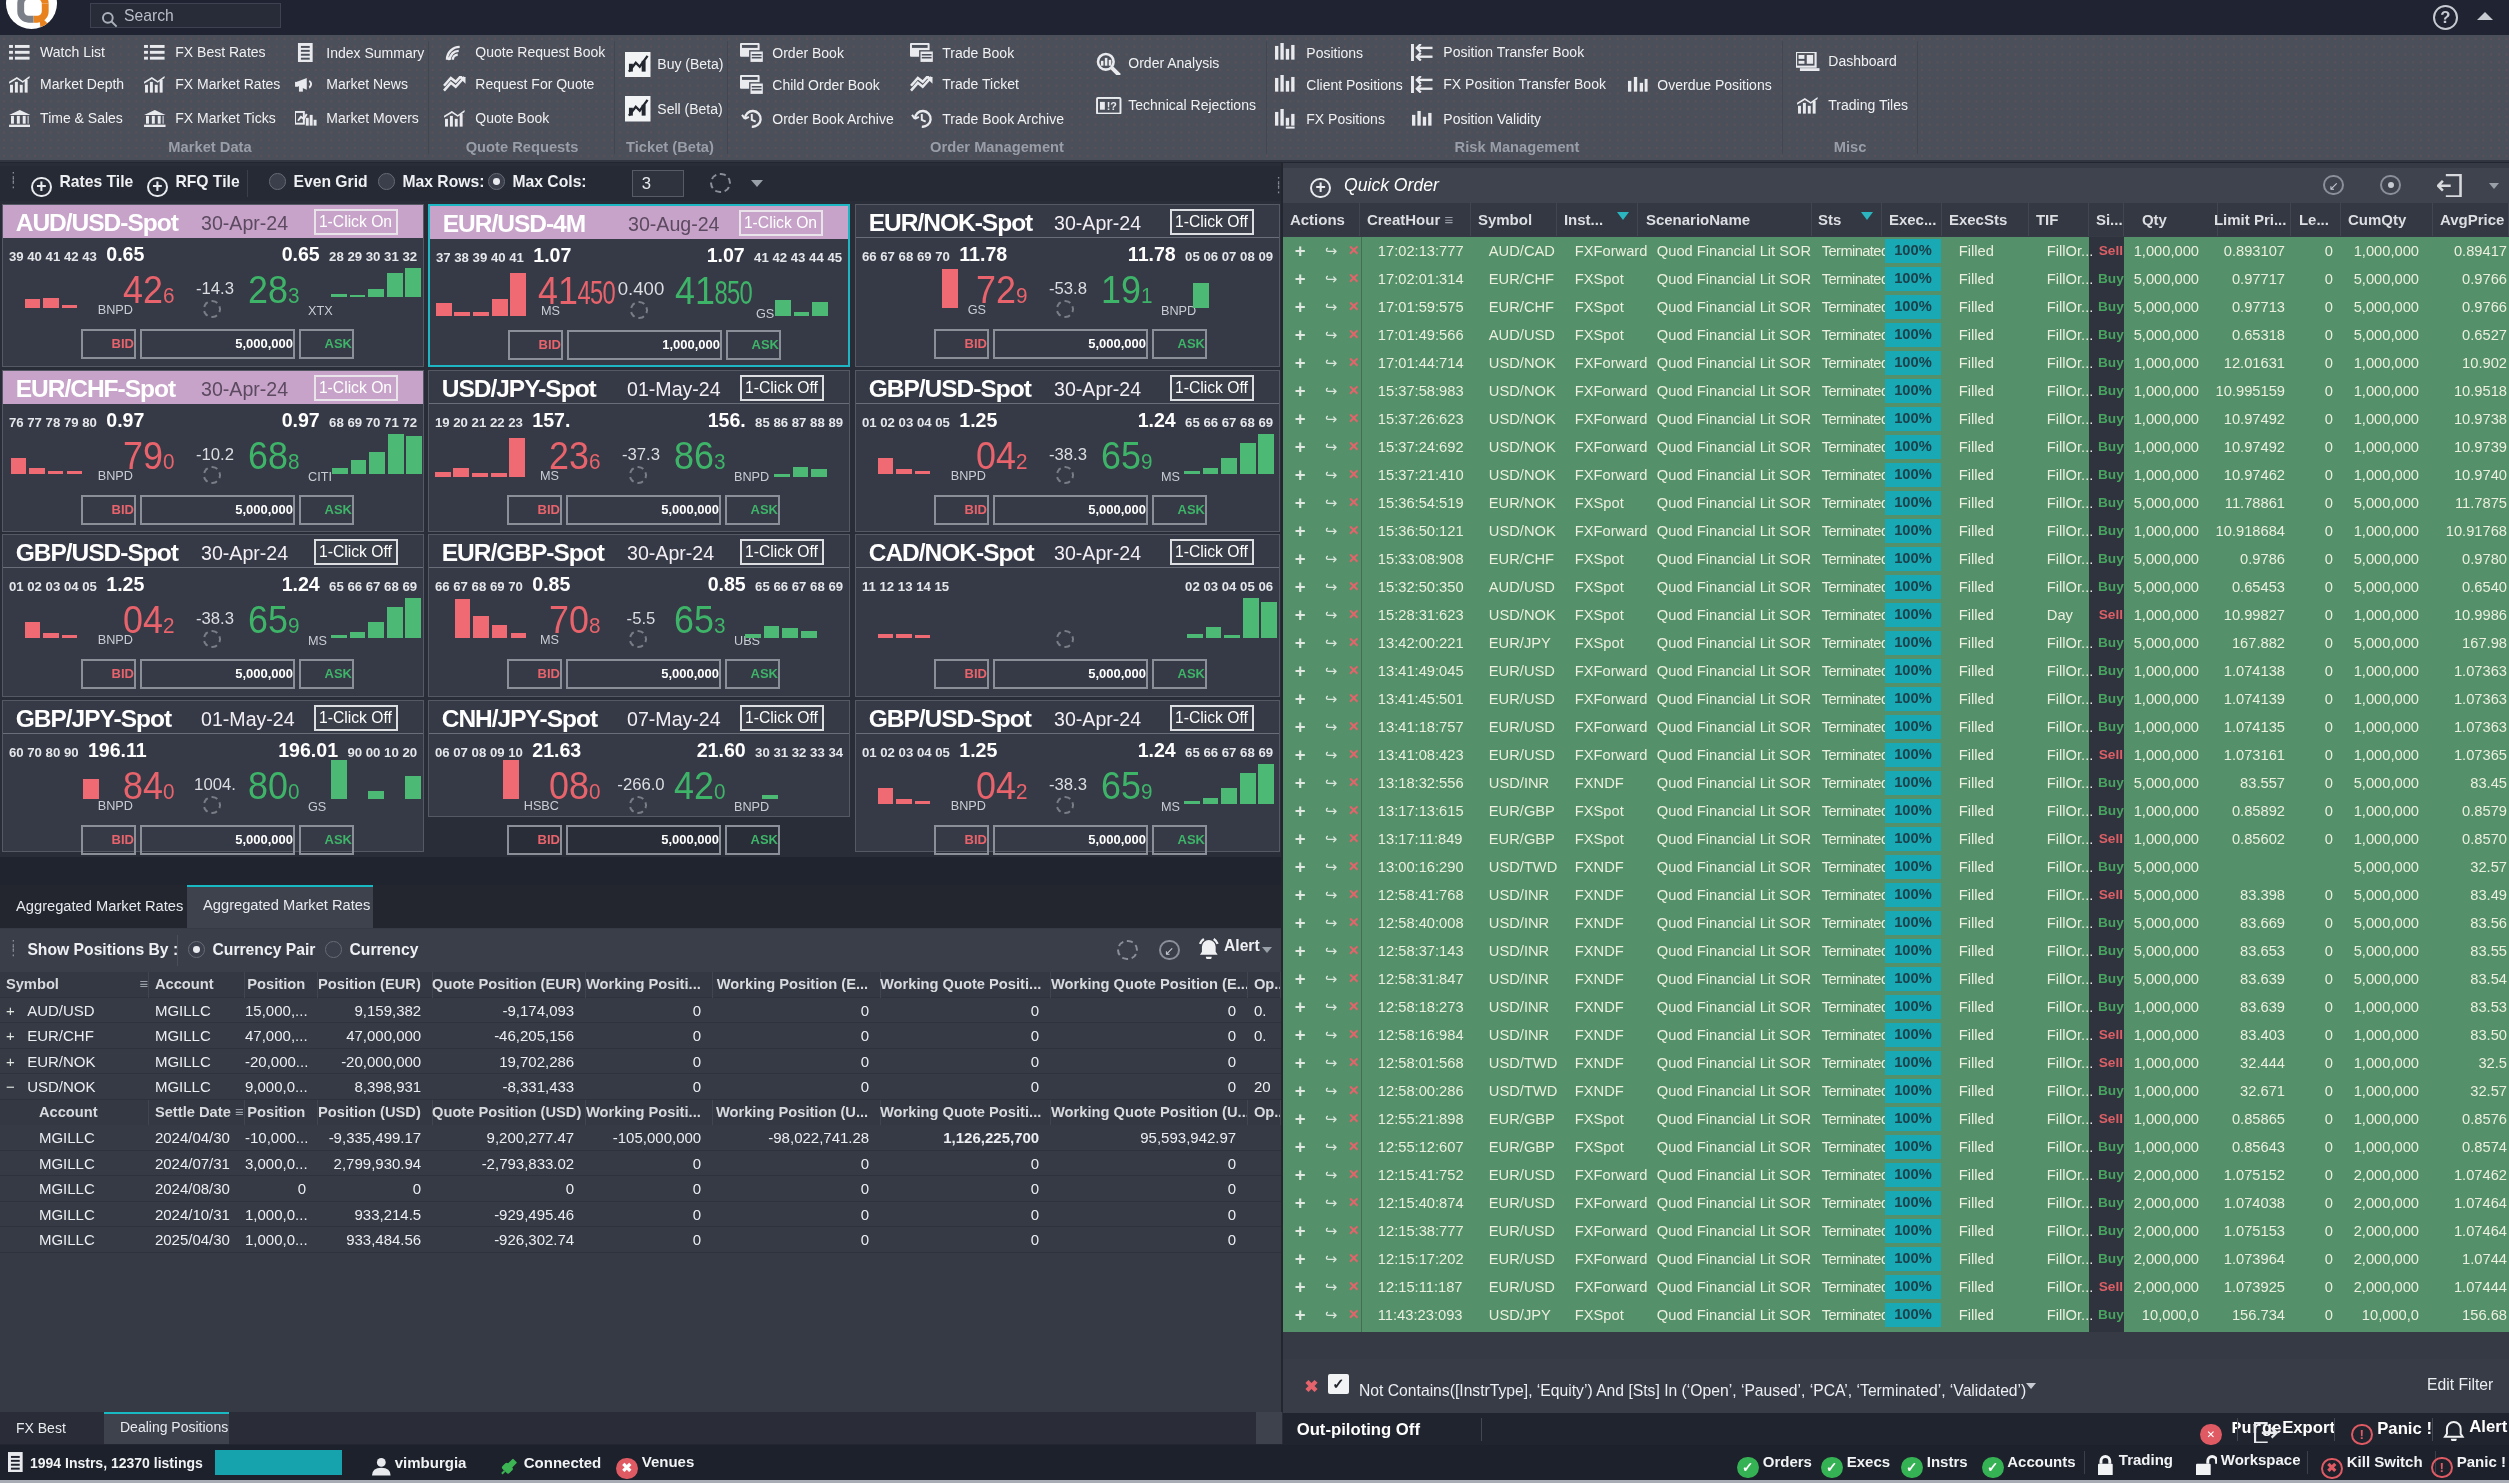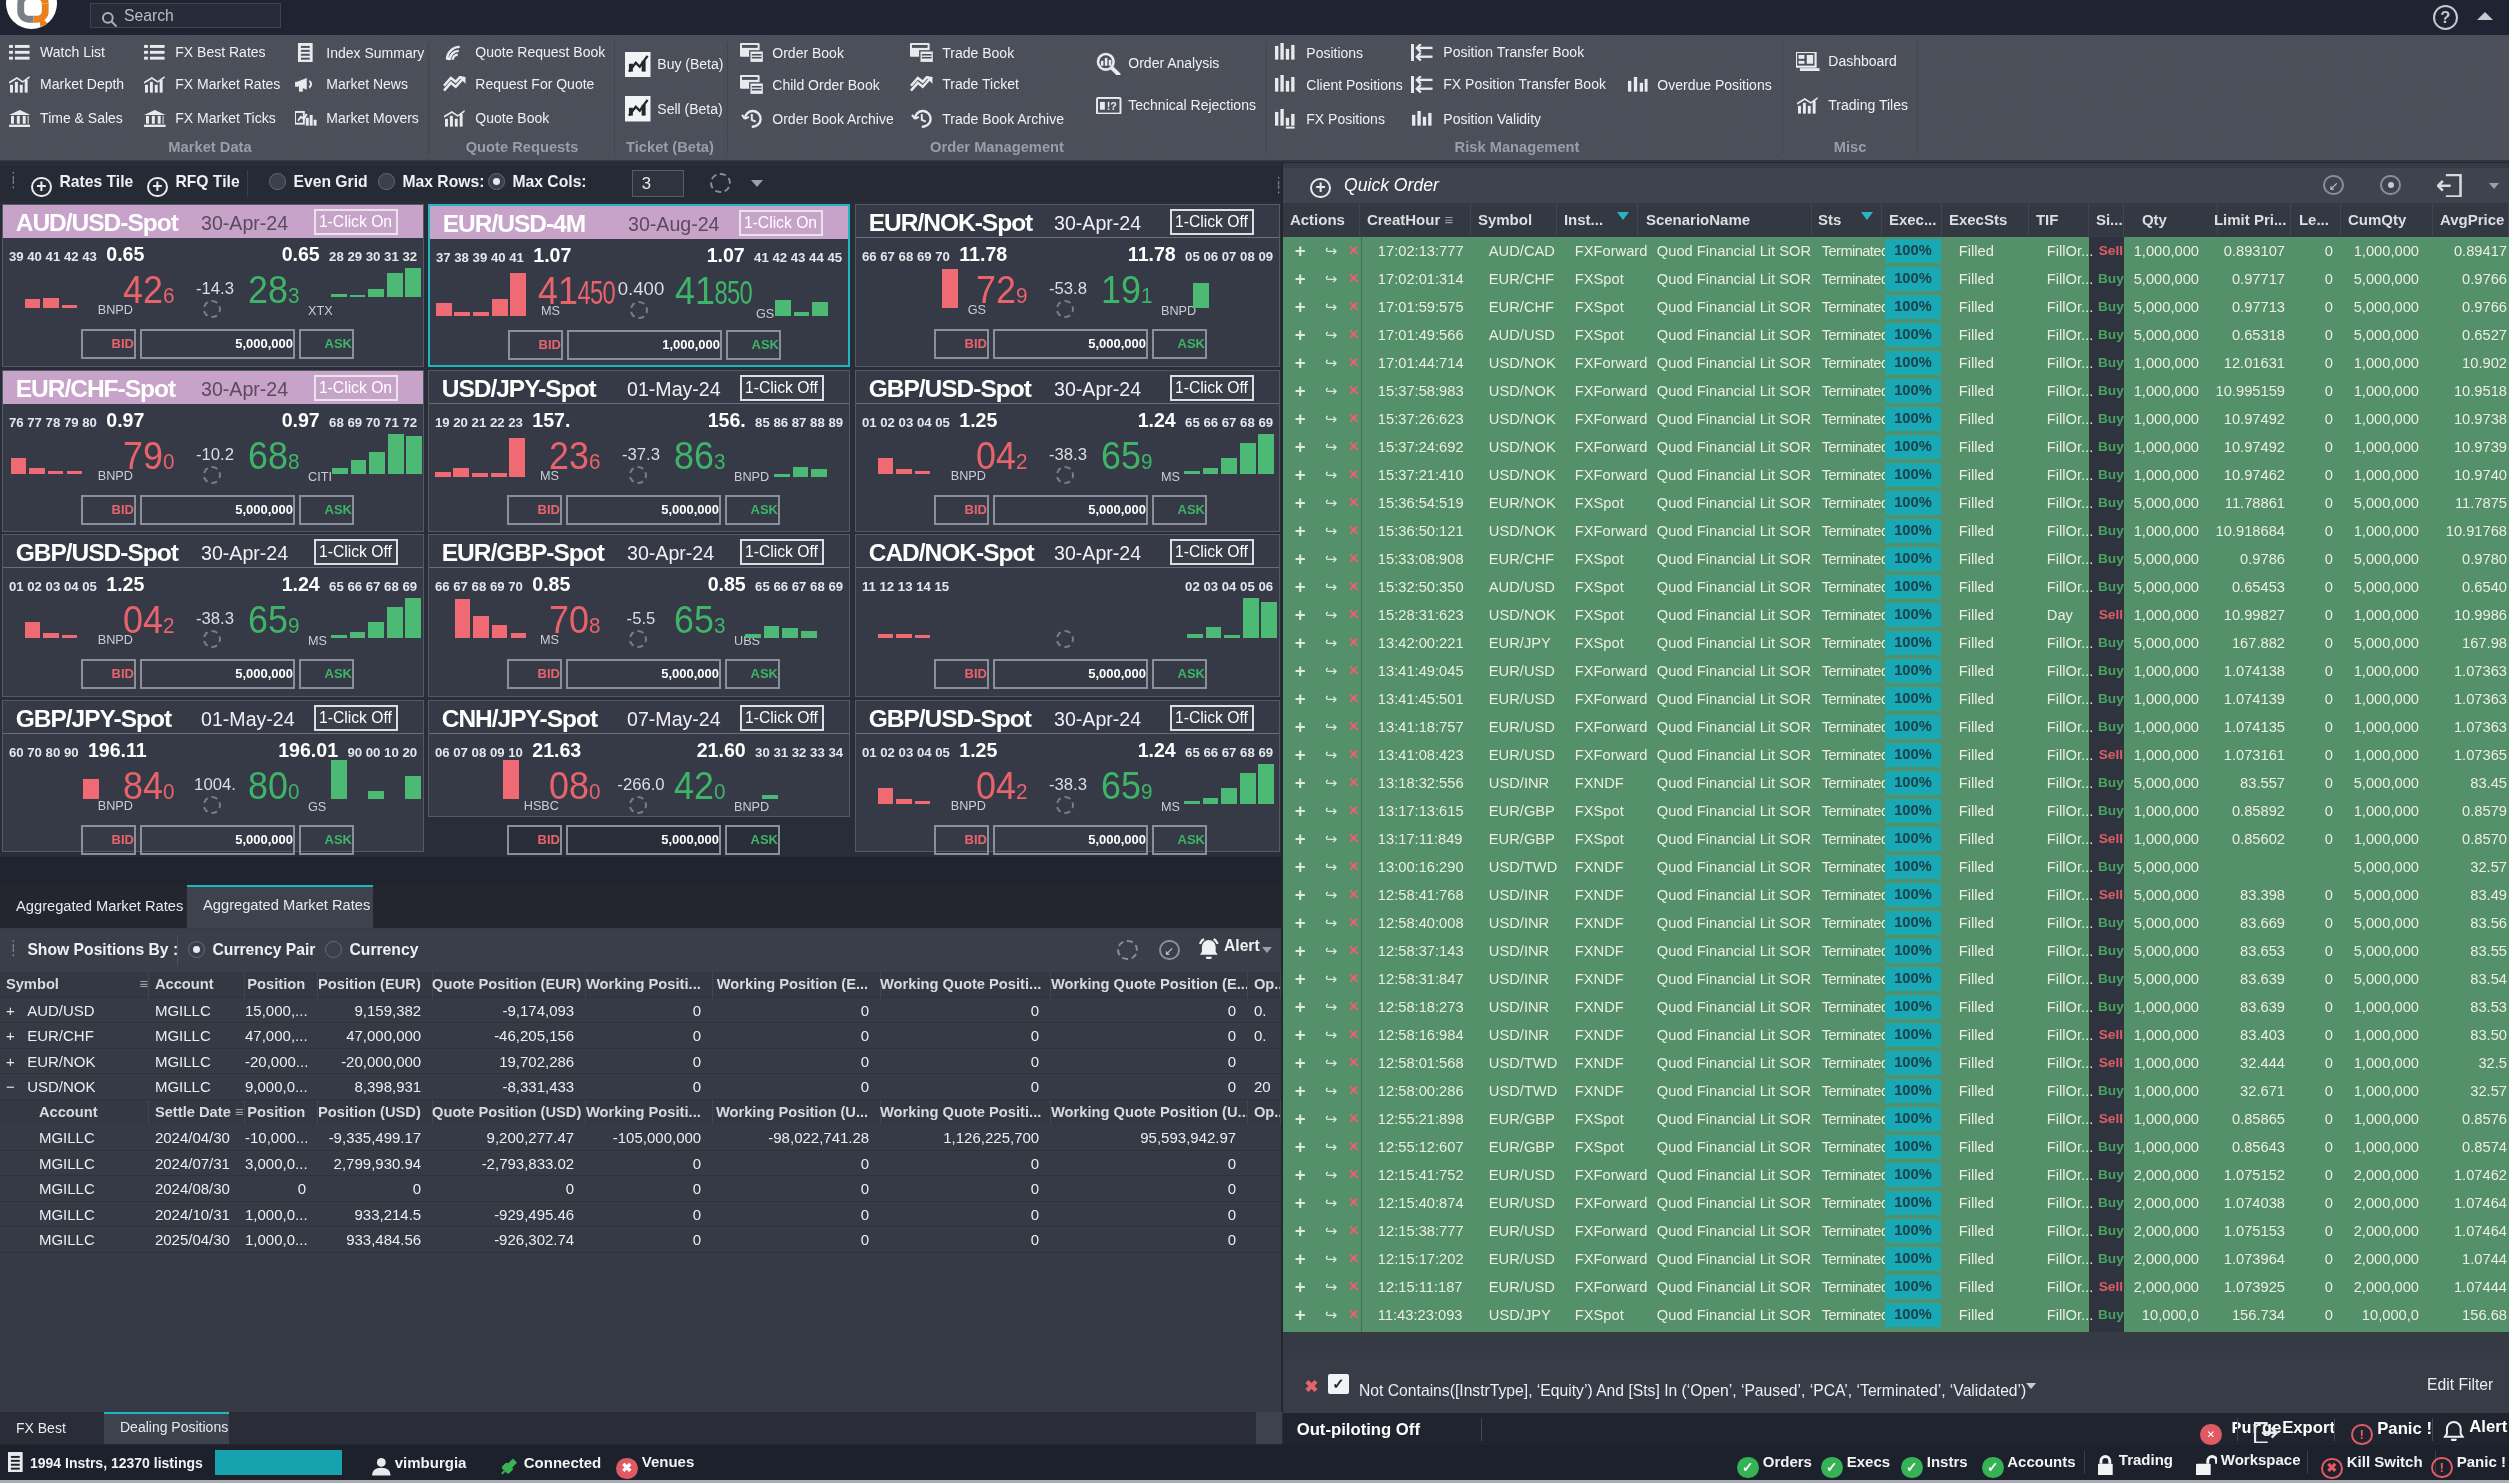--- a/index.html
+++ b/index.html
@@ -820,21 +820,21 @@
 <div class="pcell" style="left:1248px;width:33px;padding-left:5.9px;color:#d8dade;font-weight:bold;">Op...</div>
 </div>
 <div class="prow" style="border-bottom:1px solid #2e323c;">
 <div class="pcell" style="left:33px;width:116px;padding-left:5.9px;">MGILLC</div>
 <div class="pcell" style="left:149px;width:96px;padding-left:5.9px;">2024/04/30</div>
 <div class="pcell" style="left:245px;width:73px;text-align:right;padding-right:11.8px;">-10,000...</div>
 <div class="pcell" style="left:318px;width:115px;text-align:right;padding-right:11.8px;">-9,335,499.17</div>
 <div class="pcell" style="left:432px;width:154px;text-align:right;padding-right:11.8px;">9,200,277.47</div>
 <div class="pcell" style="left:586px;width:127px;text-align:right;padding-right:11.8px;">-105,000,000</div>
 <div class="pcell" style="left:714px;width:167px;text-align:right;padding-right:11.8px;">-98,022,741.28</div>
-<div class="pcell" style="left:880px;width:171px;text-align:right;padding-right:11.8px;">1,126,225,700</div>
+<div class="pcell" style="left:880px;width:171px;text-align:right;padding-right:11.8px;font-weight:bold;">1,126,225,700</div>
 <div class="pcell" style="left:1051px;width:197px;text-align:right;padding-right:11.8px;">95,593,942.97</div>
 <div class="pcell" style="left:1248px;width:33px;padding-left:5.9px;"></div>
 </div>
 <div class="prow" style="border-bottom:1px solid #2e323c;">
 <div class="pcell" style="left:33px;width:116px;padding-left:5.9px;">MGILLC</div>
 <div class="pcell" style="left:149px;width:96px;padding-left:5.9px;">2024/07/31</div>
 <div class="pcell" style="left:245px;width:73px;text-align:right;padding-right:11.8px;">3,000,0...</div>
 <div class="pcell" style="left:318px;width:115px;text-align:right;padding-right:11.8px;">2,799,930.94</div>
 <div class="pcell" style="left:432px;width:154px;text-align:right;padding-right:11.8px;">-2,793,833.02</div>
 <div class="pcell" style="left:586px;width:127px;text-align:right;padding-right:11.8px;">0</div>

